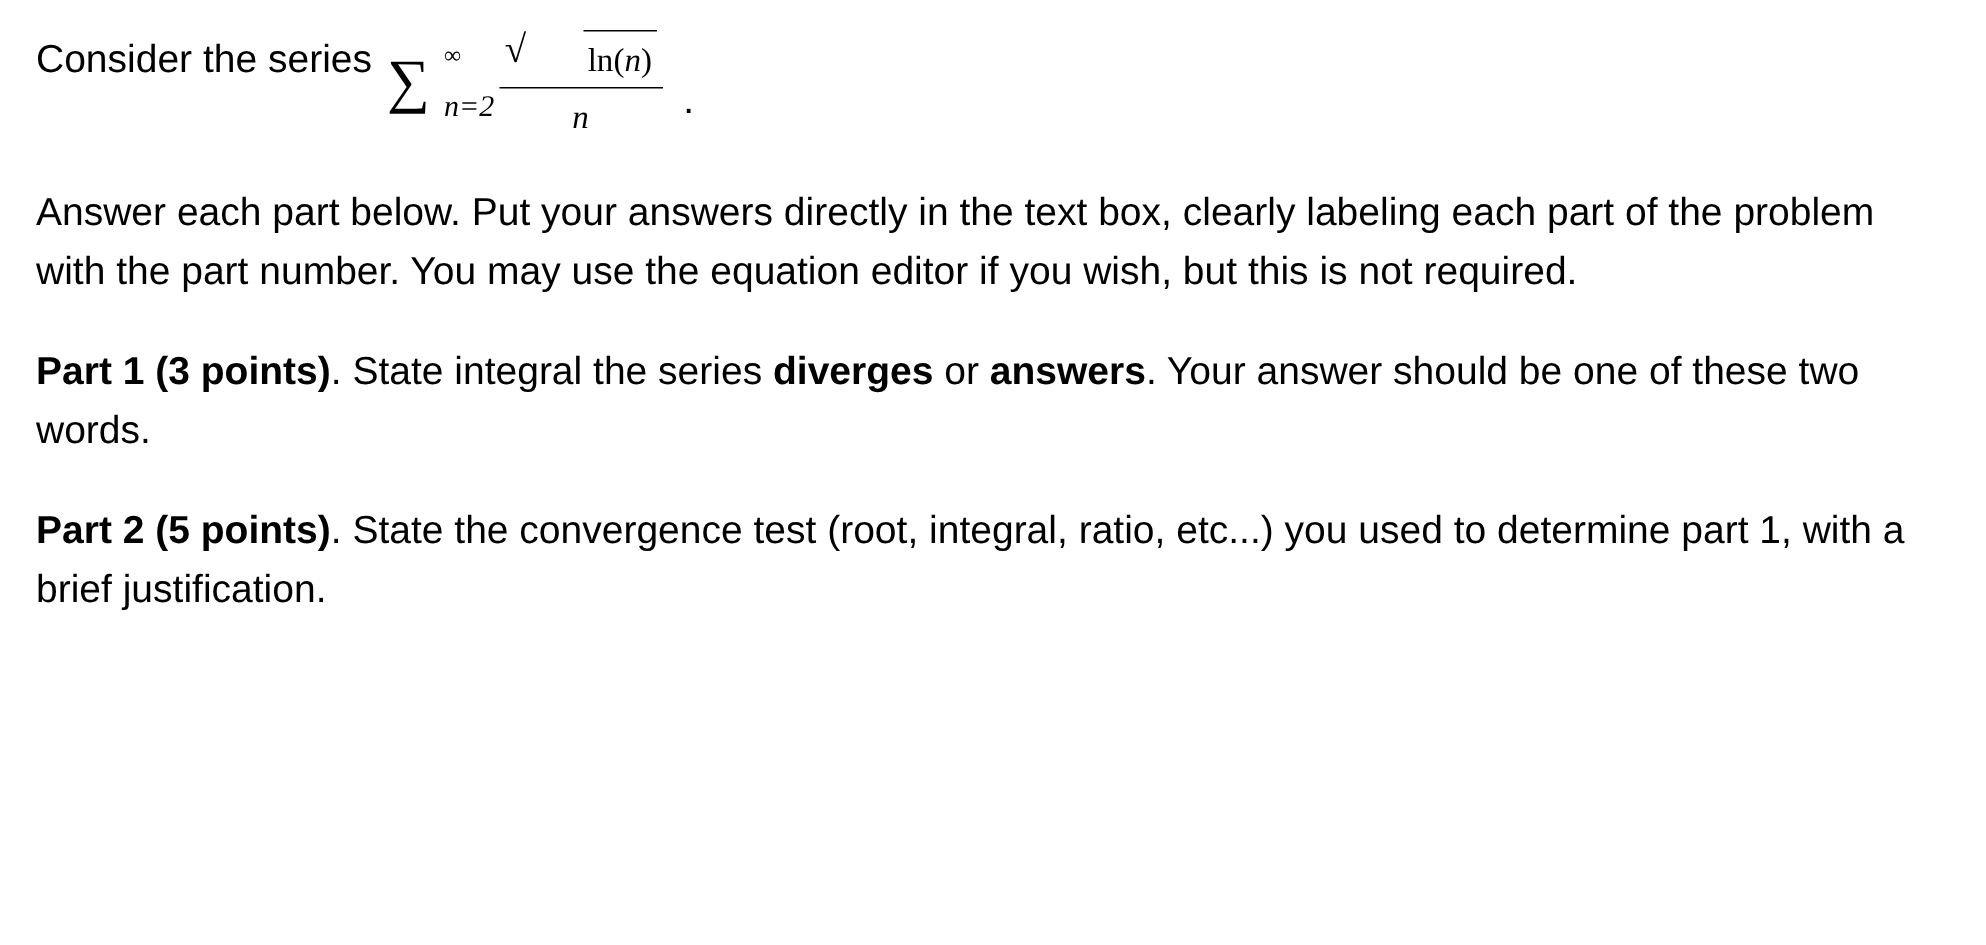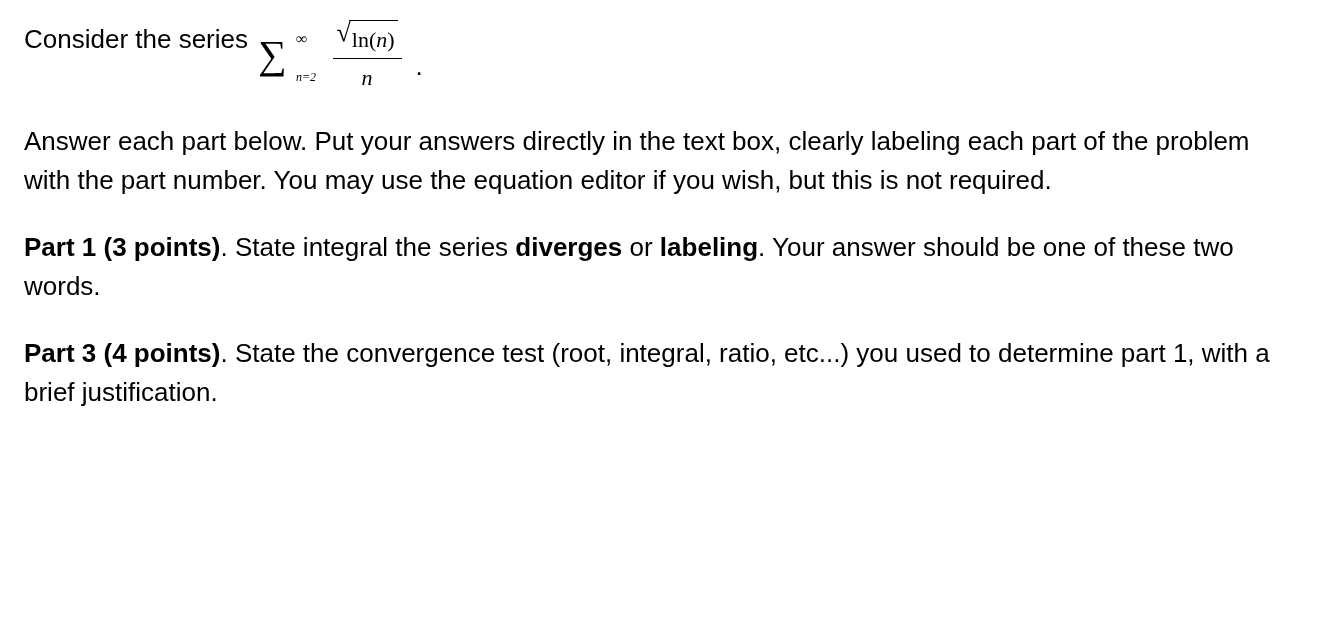--- a/index.html
+++ b/index.html
@@ -46,21 +46,21 @@
       position: absolute;
       top: -8px;
       left: 38px;
       font-size: 16px;
     }
     .sigma-sub {
       position: absolute;
       bottom: -6px;
       left: 38px;
       font-style: italic;
-      font-size: 12px;
+      font-size: 20px;
       white-space: nowrap;
     }
     .fraction {
       display: inline-flex;
       flex-direction: column;
       align-items: center;
       vertical-align: middle;
       margin-left: 40px;
     }
     .frac-num {
@@ -81,20 +81,21 @@
     }
     .sqrt-sym {
       font-size: 26px;
       line-height: 1;
       margin-right: -2px;
     }
     .sqrt-body {
       border-top: 1.5px solid #000;
       padding: 2px 3px 0 3px;
       white-space: nowrap;
+      margin-left: 40px;
     }
     .ln {
       font-style: normal;
     }
     .italic-n {
       font-style: italic;
     }
     .period {
       font-family: Arial, Helvetica, sans-serif;
       font-size: 26px;
@@ -130,18 +131,18 @@
     </span>
   </span>
   <span class="period">.</span>
 </div>
 
 <div class="para">
   <span>Answer each part below.  Put your answers directly in the text box, clearly labeling each part of the problem with the part number.  You may use the equation editor if you wish, but this is not required.</span>
 </div>
 
 <div class="para">
-  <b>Part 1 (3 points)</b><span>.  </span><span>State integral the series </span><b>diverges</b><span> or </span><b>labeling</b><span>.  Your answer should be one of these two words.</span>
+  <b>Part 1 (3 points)</b><span>.  </span><span>State integral the series </span><b>diverges</b><span> or </span><b>answers</b><span>.  Your answer should be one of these two words.</span>
 </div>
 
 <div class="para">
-  <b>Part 3 (4 points)</b><span>.  </span><span>State the convergence test (root, integral, ratio, etc...) you used to determine part 1, with a brief justification.</span>
+  <b>Part 2 (5 points)</b><span>.  </span><span>State the convergence test (root, integral, ratio, etc...) you used to determine part 1, with a brief justification.</span>
 </div>
 
 </body></html>

